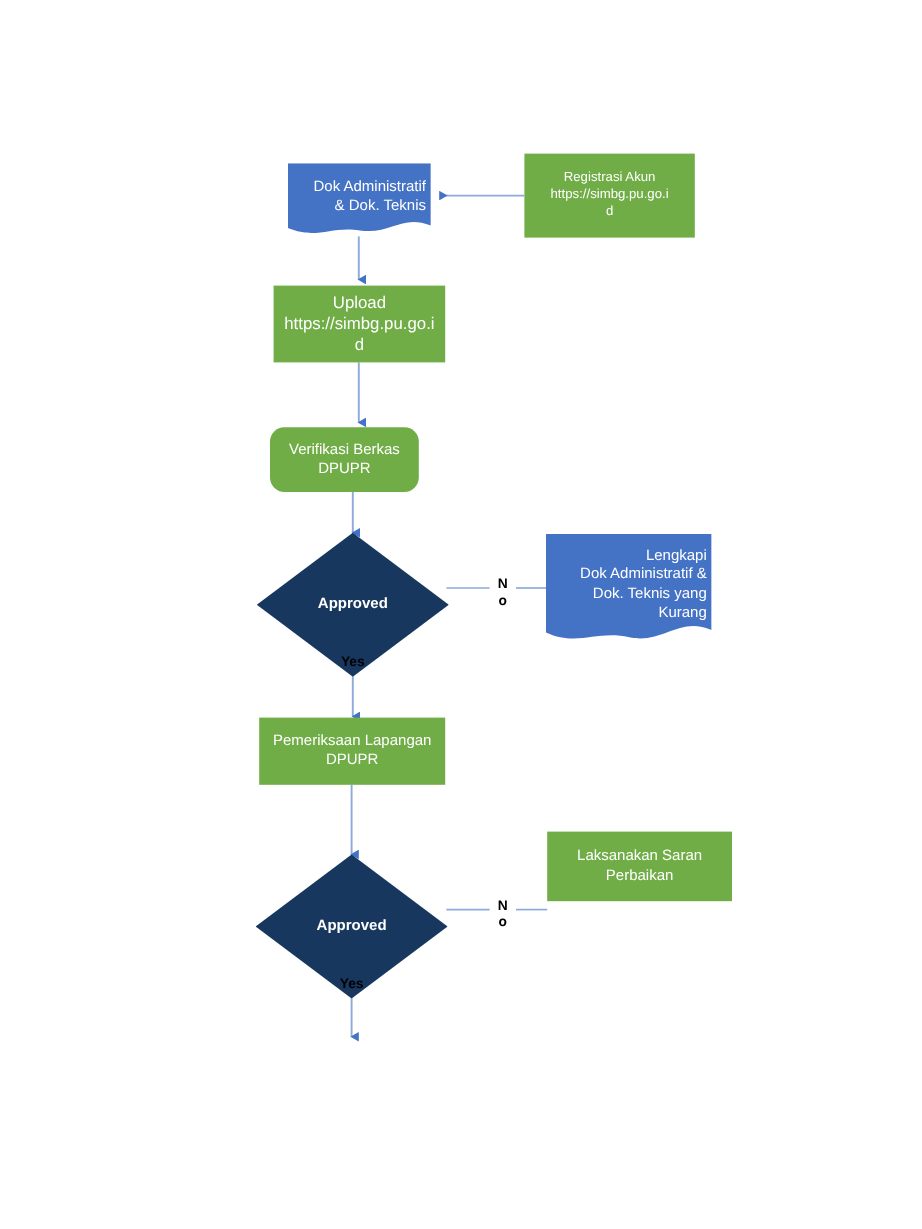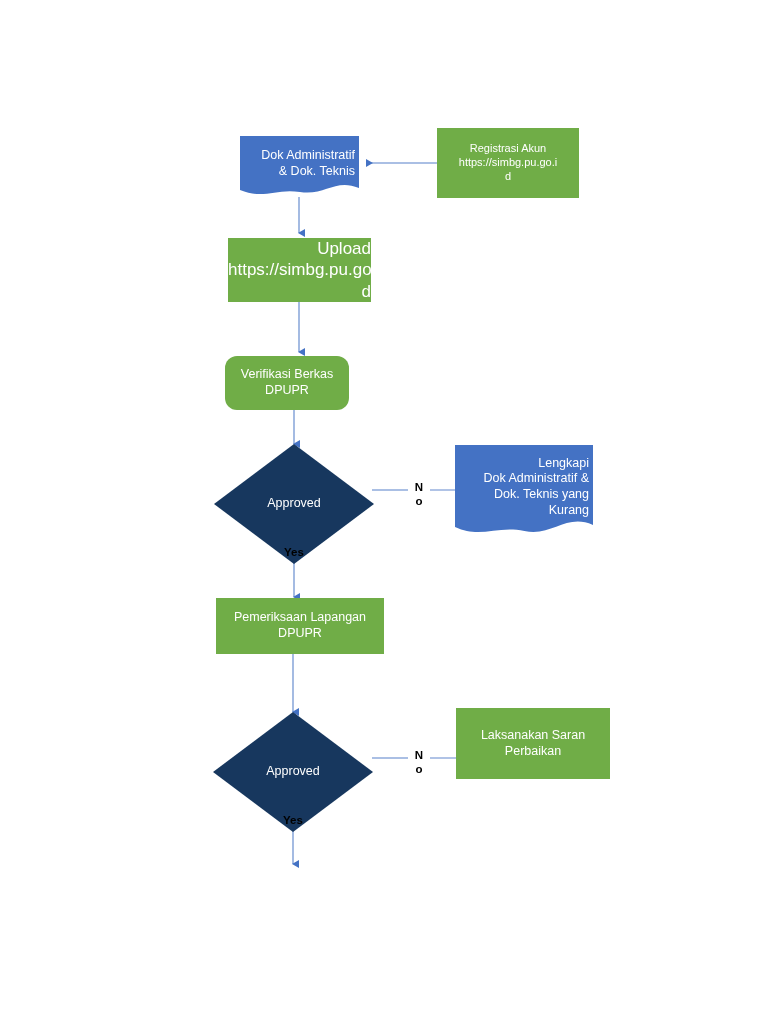--- a/index.html
+++ b/index.html
@@ -80,20 +80,21 @@
     position: absolute;
     left: 0;
     top: 0;
     width: 100%;
     height: 100%;
     z-index: -1;
   }
   .diamond-node .node-text {
     position: relative;
     z-index: 1;
+    font-weight: bold;
   }
 
   
   .edge-label {
     position: absolute;
     z-index: 3;
     color: #000000;
     font-size: 11.5px;
     font-weight: bold;
     text-align: center;
@@ -146,21 +147,21 @@
   </div>
 
   <div class="node doc-node" style="left:240px; top:136px; width:119px; height:61px; font-size:12.5px;">
     <svg class="doc-shape" viewBox="0 0 119 61" preserveAspectRatio="none" xmlns="http://www.w3.org/2000/svg">
       <path d="M0,0 L119,0 L119,52 C95,42 85,60 60,56 C36,52 24,64 0,54 Z" fill="#4472C4"></path>
     </svg>
     <span class="node-text" style="margin-top:-6px;">Dok Administratif
 &amp; Dok. Teknis</span>
   </div>
 
-  <div class="node rect-node" style="left:228px; top:238px; width:143px; height:64px; font-size:17px;text-align:right;">
+  <div class="node rect-node" style="left:228px; top:238px; width:143px; height:64px; font-size:14px;">
     <span class="node-text">Upload
 https://simbg.pu.go.i
 d</span>
   </div>
 
   <div class="node rect-node" style="left:225px; top:356px; width:124px; height:54px; font-size:12.5px;border-radius:12px;">
     <span class="node-text">Verifikasi Berkas
 DPUPR</span>
   </div>
 
@@ -173,33 +174,33 @@
 
   <div class="node doc-node" style="left:455px; top:445px; width:138px; height:92px; font-size:12.5px;">
     <svg class="doc-shape" viewBox="0 0 159 92" preserveAspectRatio="none" xmlns="http://www.w3.org/2000/svg">
       <path d="M0,0 L159,0 L159,80 C128,68 112,92 80,86 C48,80 30,94 0,82 Z" fill="#4472C4"></path>
     </svg>
     <span class="node-text" style="margin-top:-8px;">Lengkapi
 Dok Administratif &amp;
 Dok. Teknis yang Kurang</span>
   </div>
 
-  <div class="node rect-node" style="left:216px; top:598px; width:168px; height:56px; font-size:12.5px;">
+  <div class="node rect-node" style="left:216px; top:598px; width:155px; height:56px; font-size:12.5px;">
     <span class="node-text">Pemeriksaan Lapangan
 DPUPR</span>
   </div>
 
   <div class="node diamond-node" style="left:213px; top:712px; width:160px; height:120px; font-size:12.5px;">
     <svg class="diamond-shape" viewBox="0 0 160 120" preserveAspectRatio="none" xmlns="http://www.w3.org/2000/svg">
       <polygon points="80,0 160,60 80,120 0,60" fill="#17375E"></polygon>
     </svg>
     <span class="node-text">Approved</span>
   </div>
 
-  <div class="node rect-node" style="left:456px; top:708px; width:154px; height:71px; font-size:12.5px;">
+  <div class="node rect-node" style="left:456px; top:693px; width:154px; height:58px; font-size:12.5px;">
     <span class="node-text">Laksanakan Saran
 Perbaikan</span>
   </div>
 
 
   <div class="edge-label wrapped" style="left:413px; top:481px;">
     <div>N</div>
     <div>o</div>
   </div>
 

